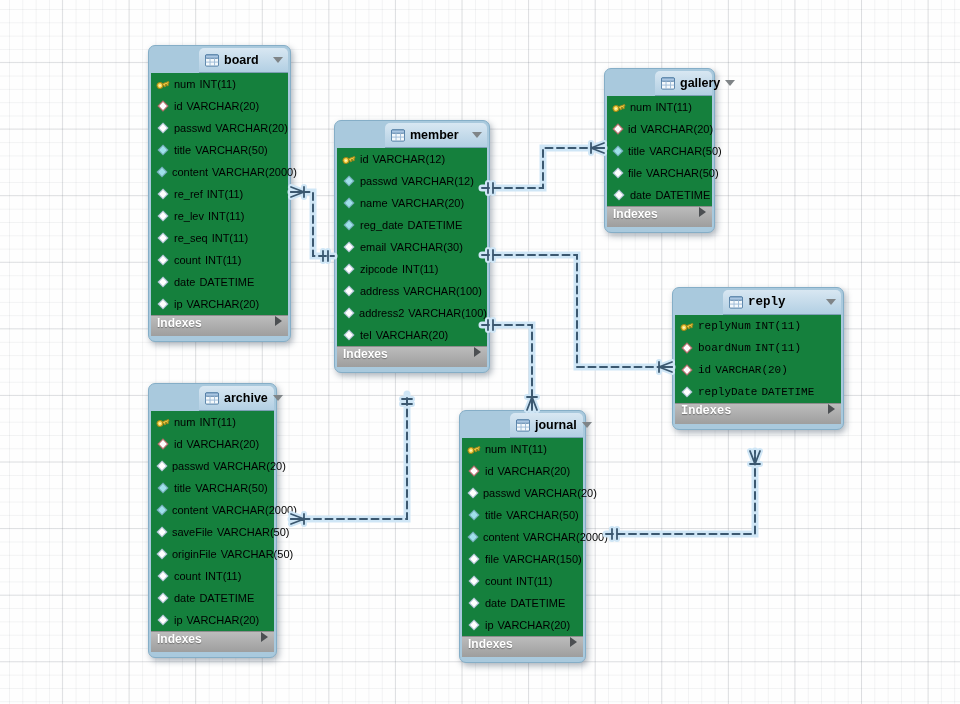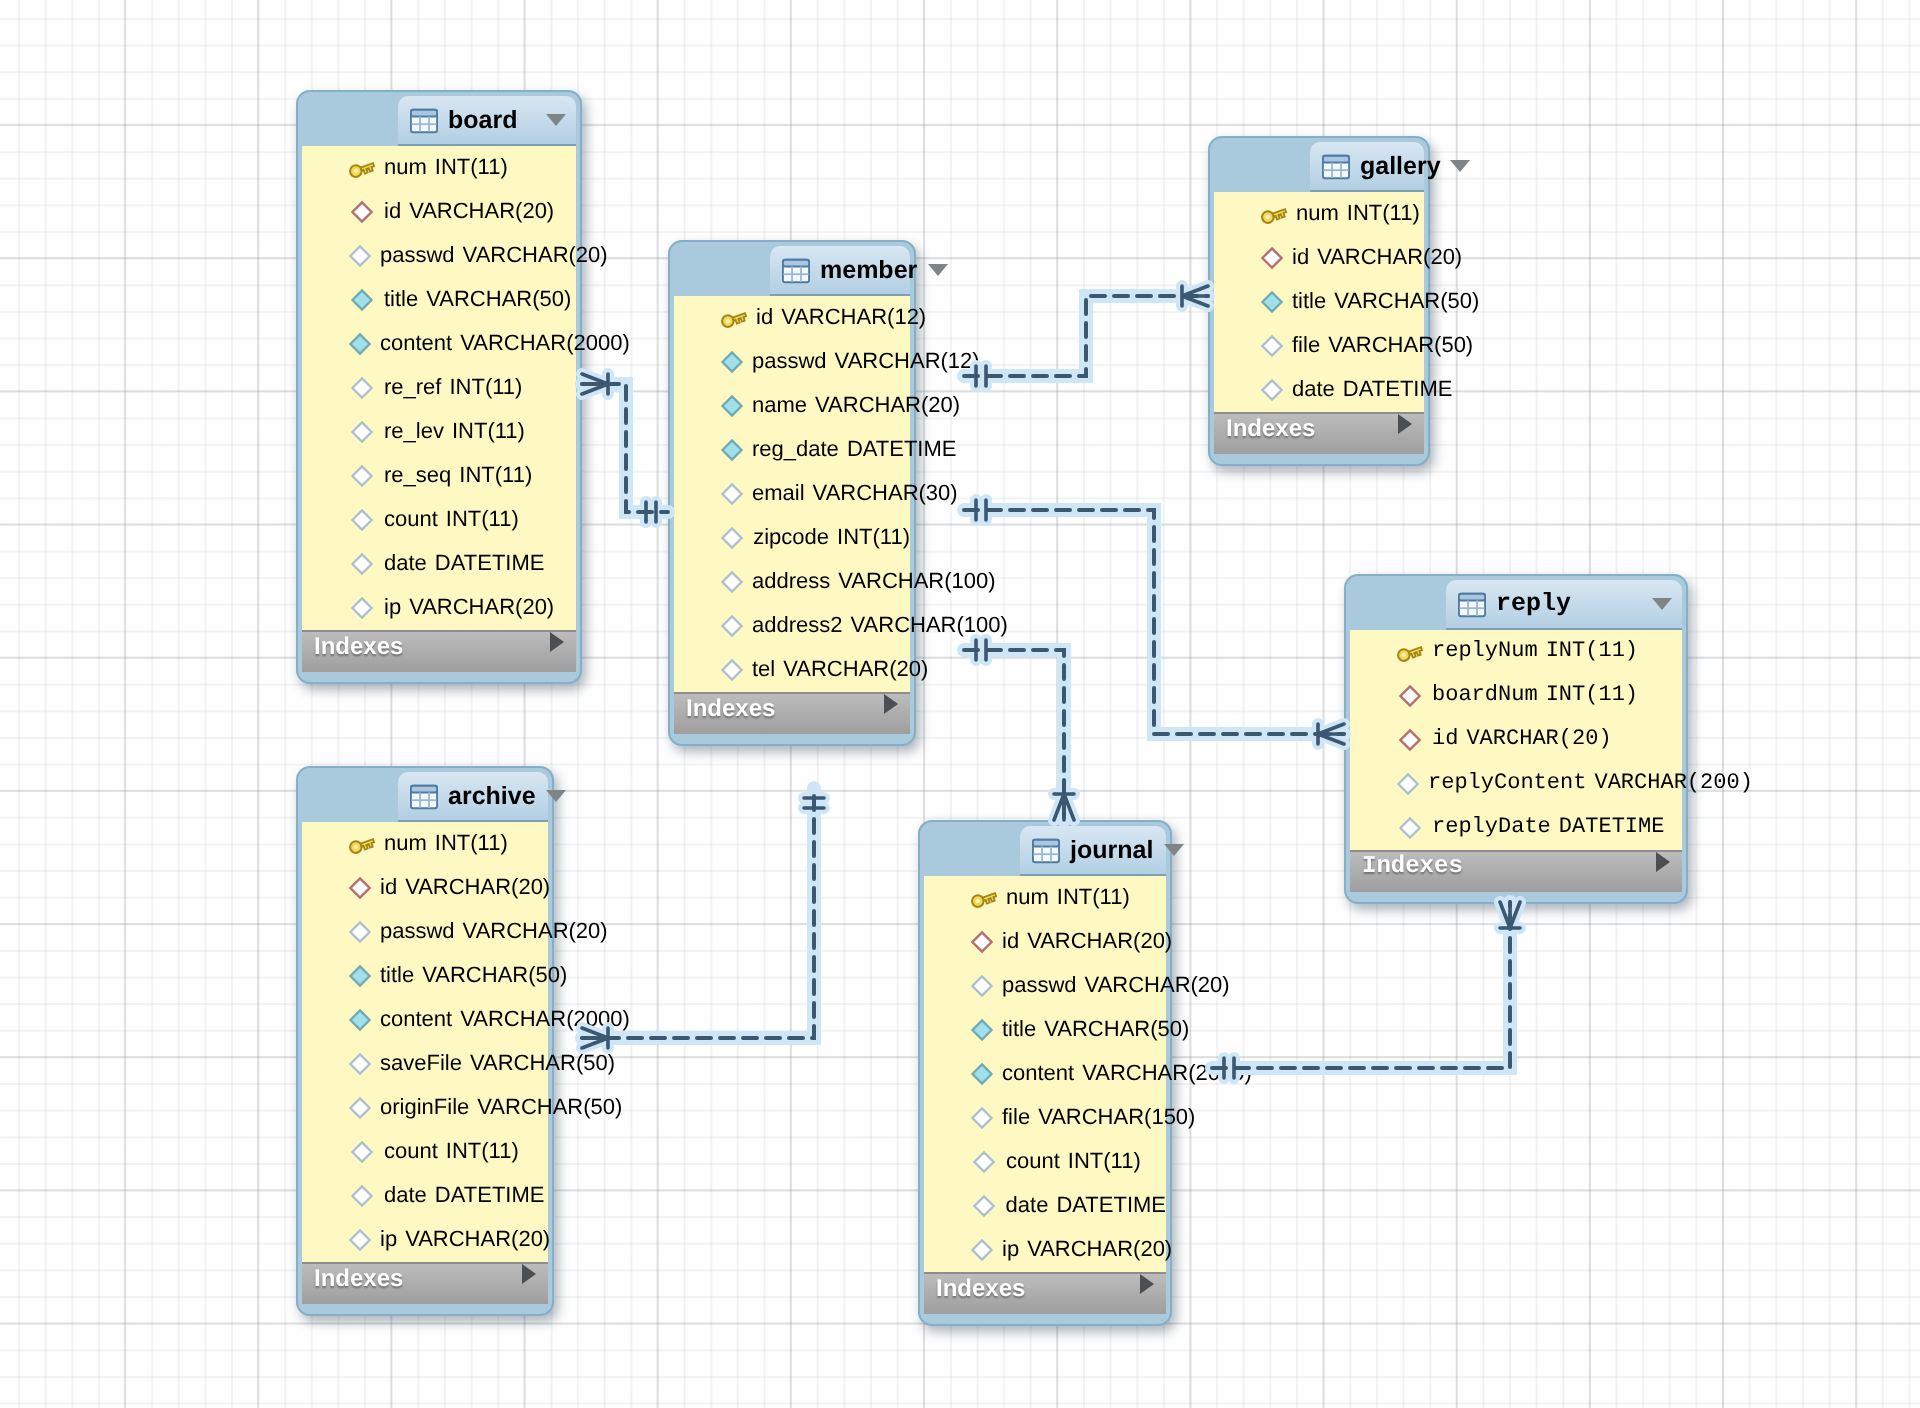--- a/index.html
+++ b/index.html
@@ -34,21 +34,21 @@
     border-bottom:1px solid #7d9fb5;
     border-radius:5px 5px 0 0;
     margin-left:48px;
   }
   .t-name{font-size:12.5px;font-weight:bold;color:#000;}
   .t-collapse{
     margin-left:auto;width:0;height:0;
     border-left:5px solid transparent;border-right:5px solid transparent;
     border-top:6px solid #7f8487;
   }
-  .t-body{background:#fef9c3;padding-left:18px;}
+  .t-body{background:#15803d;}
   .t-row{
     height:22px;display:flex;align-items:center;gap:4px;
     padding-left:5px;white-space:nowrap;
   }
   .c-text{font-size:11px;color:#000;}
   .t-footer{
     height:20px;display:flex;
     padding:0 6px;
     background:linear-gradient(#bcbcbc,#9e9e9e);
     border-top:1px solid #8d8d8d;
@@ -223,21 +223,21 @@
           </span>
           <span class="c-text">ip</span>
           <span class="c-text">VARCHAR(20)</span>
         </div>
       </div>
     <div class="t-footer">
       <span class="t-footer-label">Indexes</span>
       <span class="t-expand"></span>
     </div>
   </div>
-    <div class="table-node" style="left: 334px; top: 120px; width: 124px;">
+    <div class="table-node" style="left: 334px; top: 120px; width: 156px;">
     <div class="t-header">
       <span class="c-icon">
           <svg width="15" height="13" viewBox="0 0 15 13">
     <rect x="0.5" y="0.5" width="14" height="12" rx="1.2" fill="#f4f9fc" stroke="#4f7ba2"></rect>
     <rect x="0.5" y="0.5" width="14" height="3.6" rx="1.2" fill="#aac6e2" stroke="#4f7ba2"></rect>
     <line x1="5.4" y1="4.1" x2="5.4" y2="12.2" stroke="#9cb9d6" stroke-width="1"></line>
     <line x1="10.2" y1="4.1" x2="10.2" y2="12.2" stroke="#9cb9d6" stroke-width="1"></line>
     <line x1="0.8" y1="8.2" x2="14.2" y2="8.2" stroke="#9cb9d6" stroke-width="1"></line>
   </svg>
         </span>
@@ -451,29 +451,20 @@
           </span>
           <span class="c-text">id</span>
           <span class="c-text">VARCHAR(20)</span>
         </div>
         <div class="t-row">
           <span class="c-icon">
             <svg width="12" height="12" viewBox="0 0 12 12">
     <path d="M6 1.2 L10.8 6 L6 10.8 L1.2 6 Z" fill="#ffffff" stroke="#a9bfd0" stroke-width="1.1"></path>
   </svg>
           </span>
-          <span class="c-text">replyContent</span>
-          <span class="c-text">VARCHAR(200)</span>
-        </div>
-        <div class="t-row">
-          <span class="c-icon">
-            <svg width="12" height="12" viewBox="0 0 12 12">
-    <path d="M6 1.2 L10.8 6 L6 10.8 L1.2 6 Z" fill="#ffffff" stroke="#a9bfd0" stroke-width="1.1"></path>
-  </svg>
-          </span>
           <span class="c-text">replyDate</span>
           <span class="c-text">DATETIME</span>
         </div>
       </div>
     <div class="t-footer">
       <span class="t-footer-label">Indexes</span>
       <span class="t-expand"></span>
     </div>
   </div>
     <div class="table-node" style="left: 148px; top: 383px; width: 129px;">

